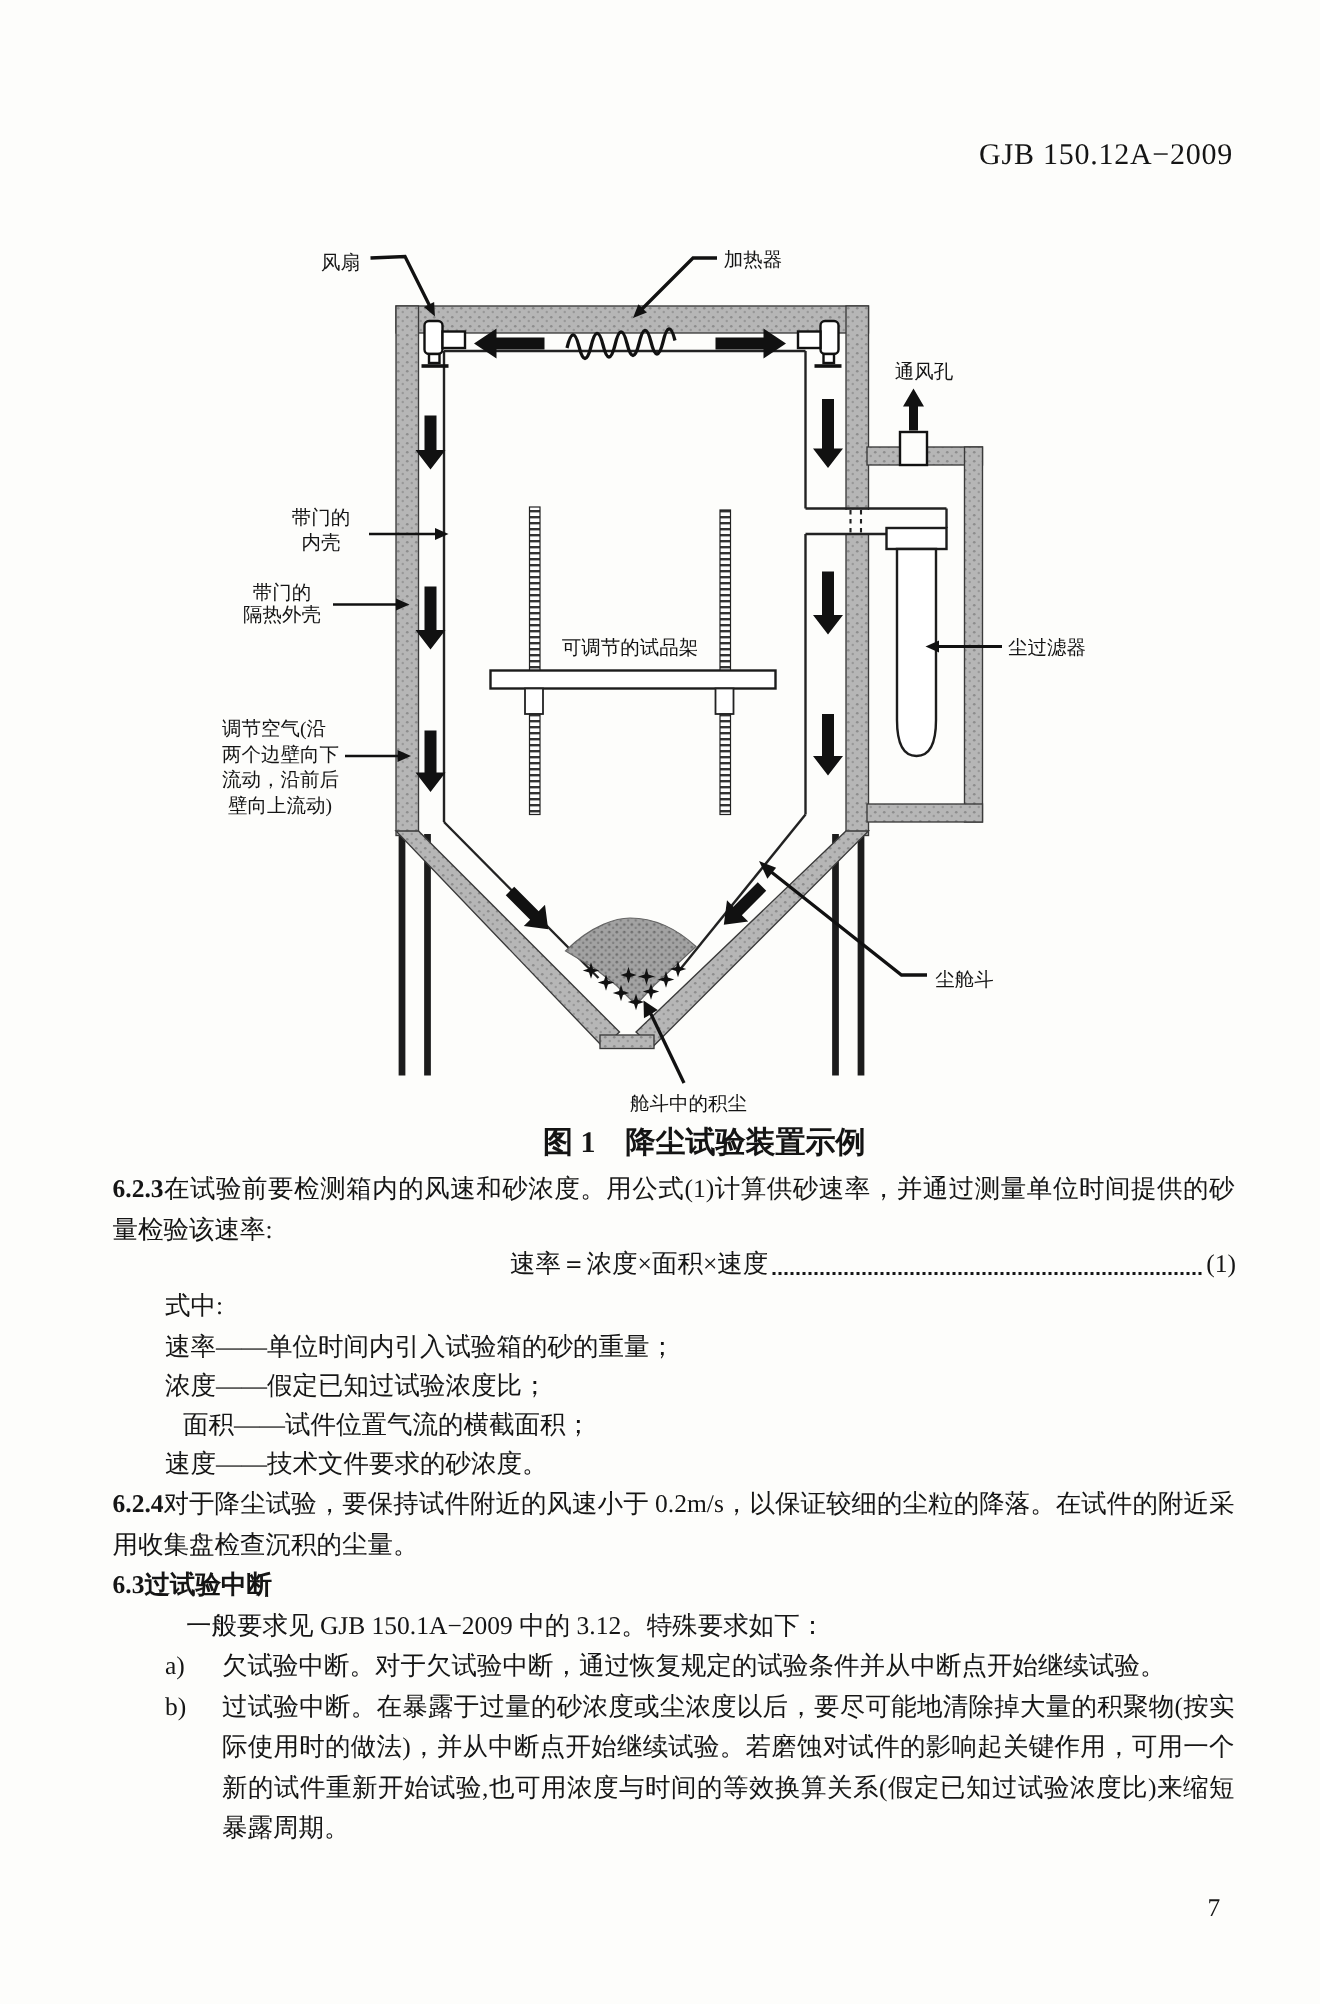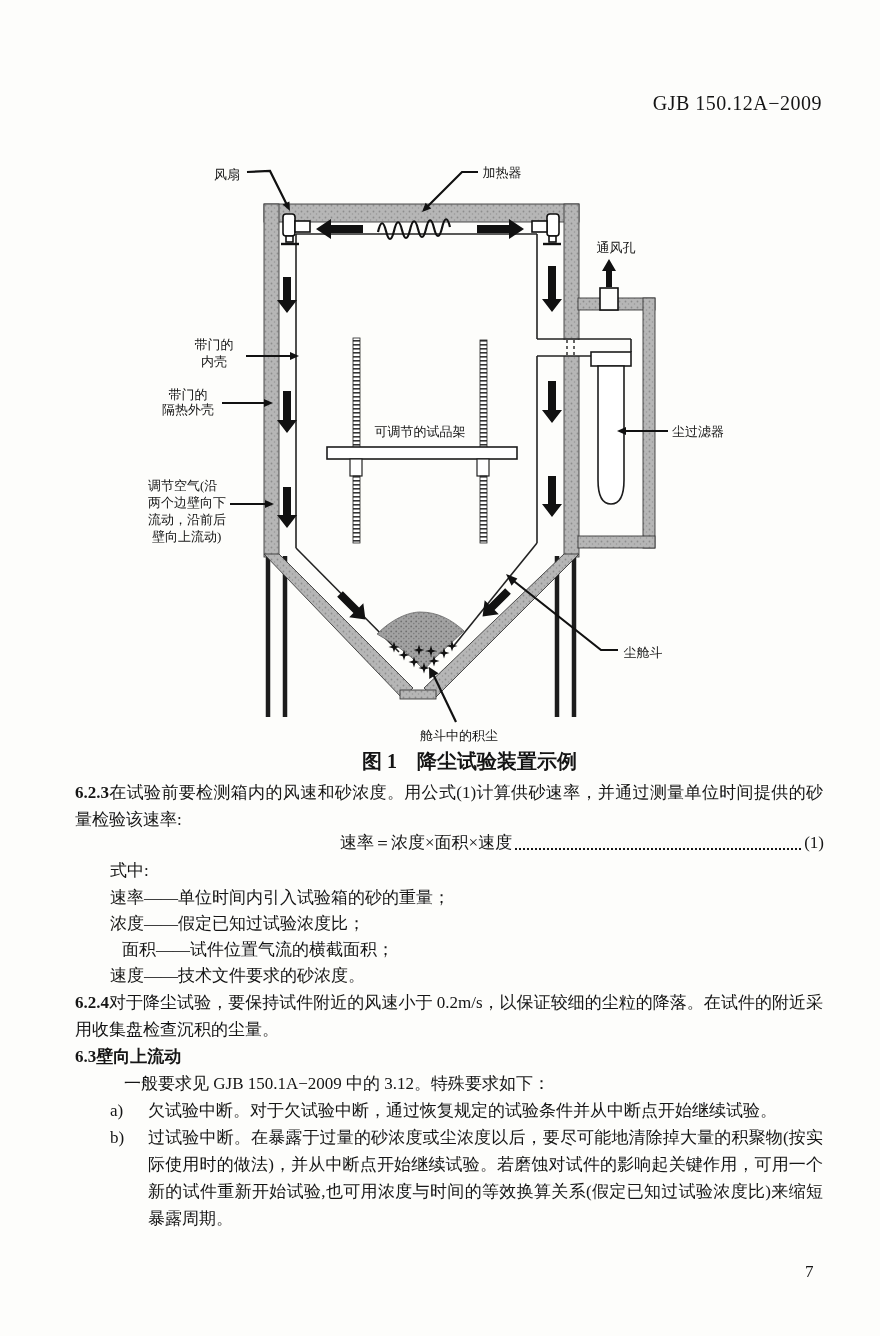--- a/index.html
+++ b/index.html
@@ -225,21 +225,21 @@
 <div class="abs bt" style="left:110px;top:884px;">速率——单位时间内引入试验箱的砂的重量；</div>
 <div class="abs bt" style="left:110px;top:910px;">浓度——假定已知过试验浓度比；</div>
 <div class="abs bt" style="left:110px;top:936px;margin-left:12px;">面积——试件位置气流的横截面积；</div>
 <div class="abs bt" style="left:110px;top:962px;">速度——技术文件要求的砂浓度。</div>
 
 <div class="abs bt" style="left:75px;top:989px;width:748px;">
   <span class="num">6.2.4</span><span>对于降尘试验，要保持试件附近的风速小于 0.2m/s，以保证较细的尘粒的降落。在试件的附近采用收集盘检查沉积的尘量。</span>
 </div>
 
 <div class="abs bt bold" style="left:75px;top:1043px;">
-  <span class="num">6.3</span><span>壁向上流动</span>
+  <span class="num">6.3</span><span>过试验中断</span>
 </div>
 
 <div class="abs bt" style="left:124px;top:1070px;width:713px;">一般要求见 GJB 150.1A−2009 中的 3.12。特殊要求如下：</div>
 
 <div class="abs bt item" style="left:110px;top:1097px;width:713px;">
   <span class="marker">a)</span>
   <span class="itext">欠试验中断。对于欠试验中断，通过恢复规定的试验条件并从中断点开始继续试验。</span>
 </div>
 
 <div class="abs bt item" style="left:110px;top:1124px;width:713px;">

